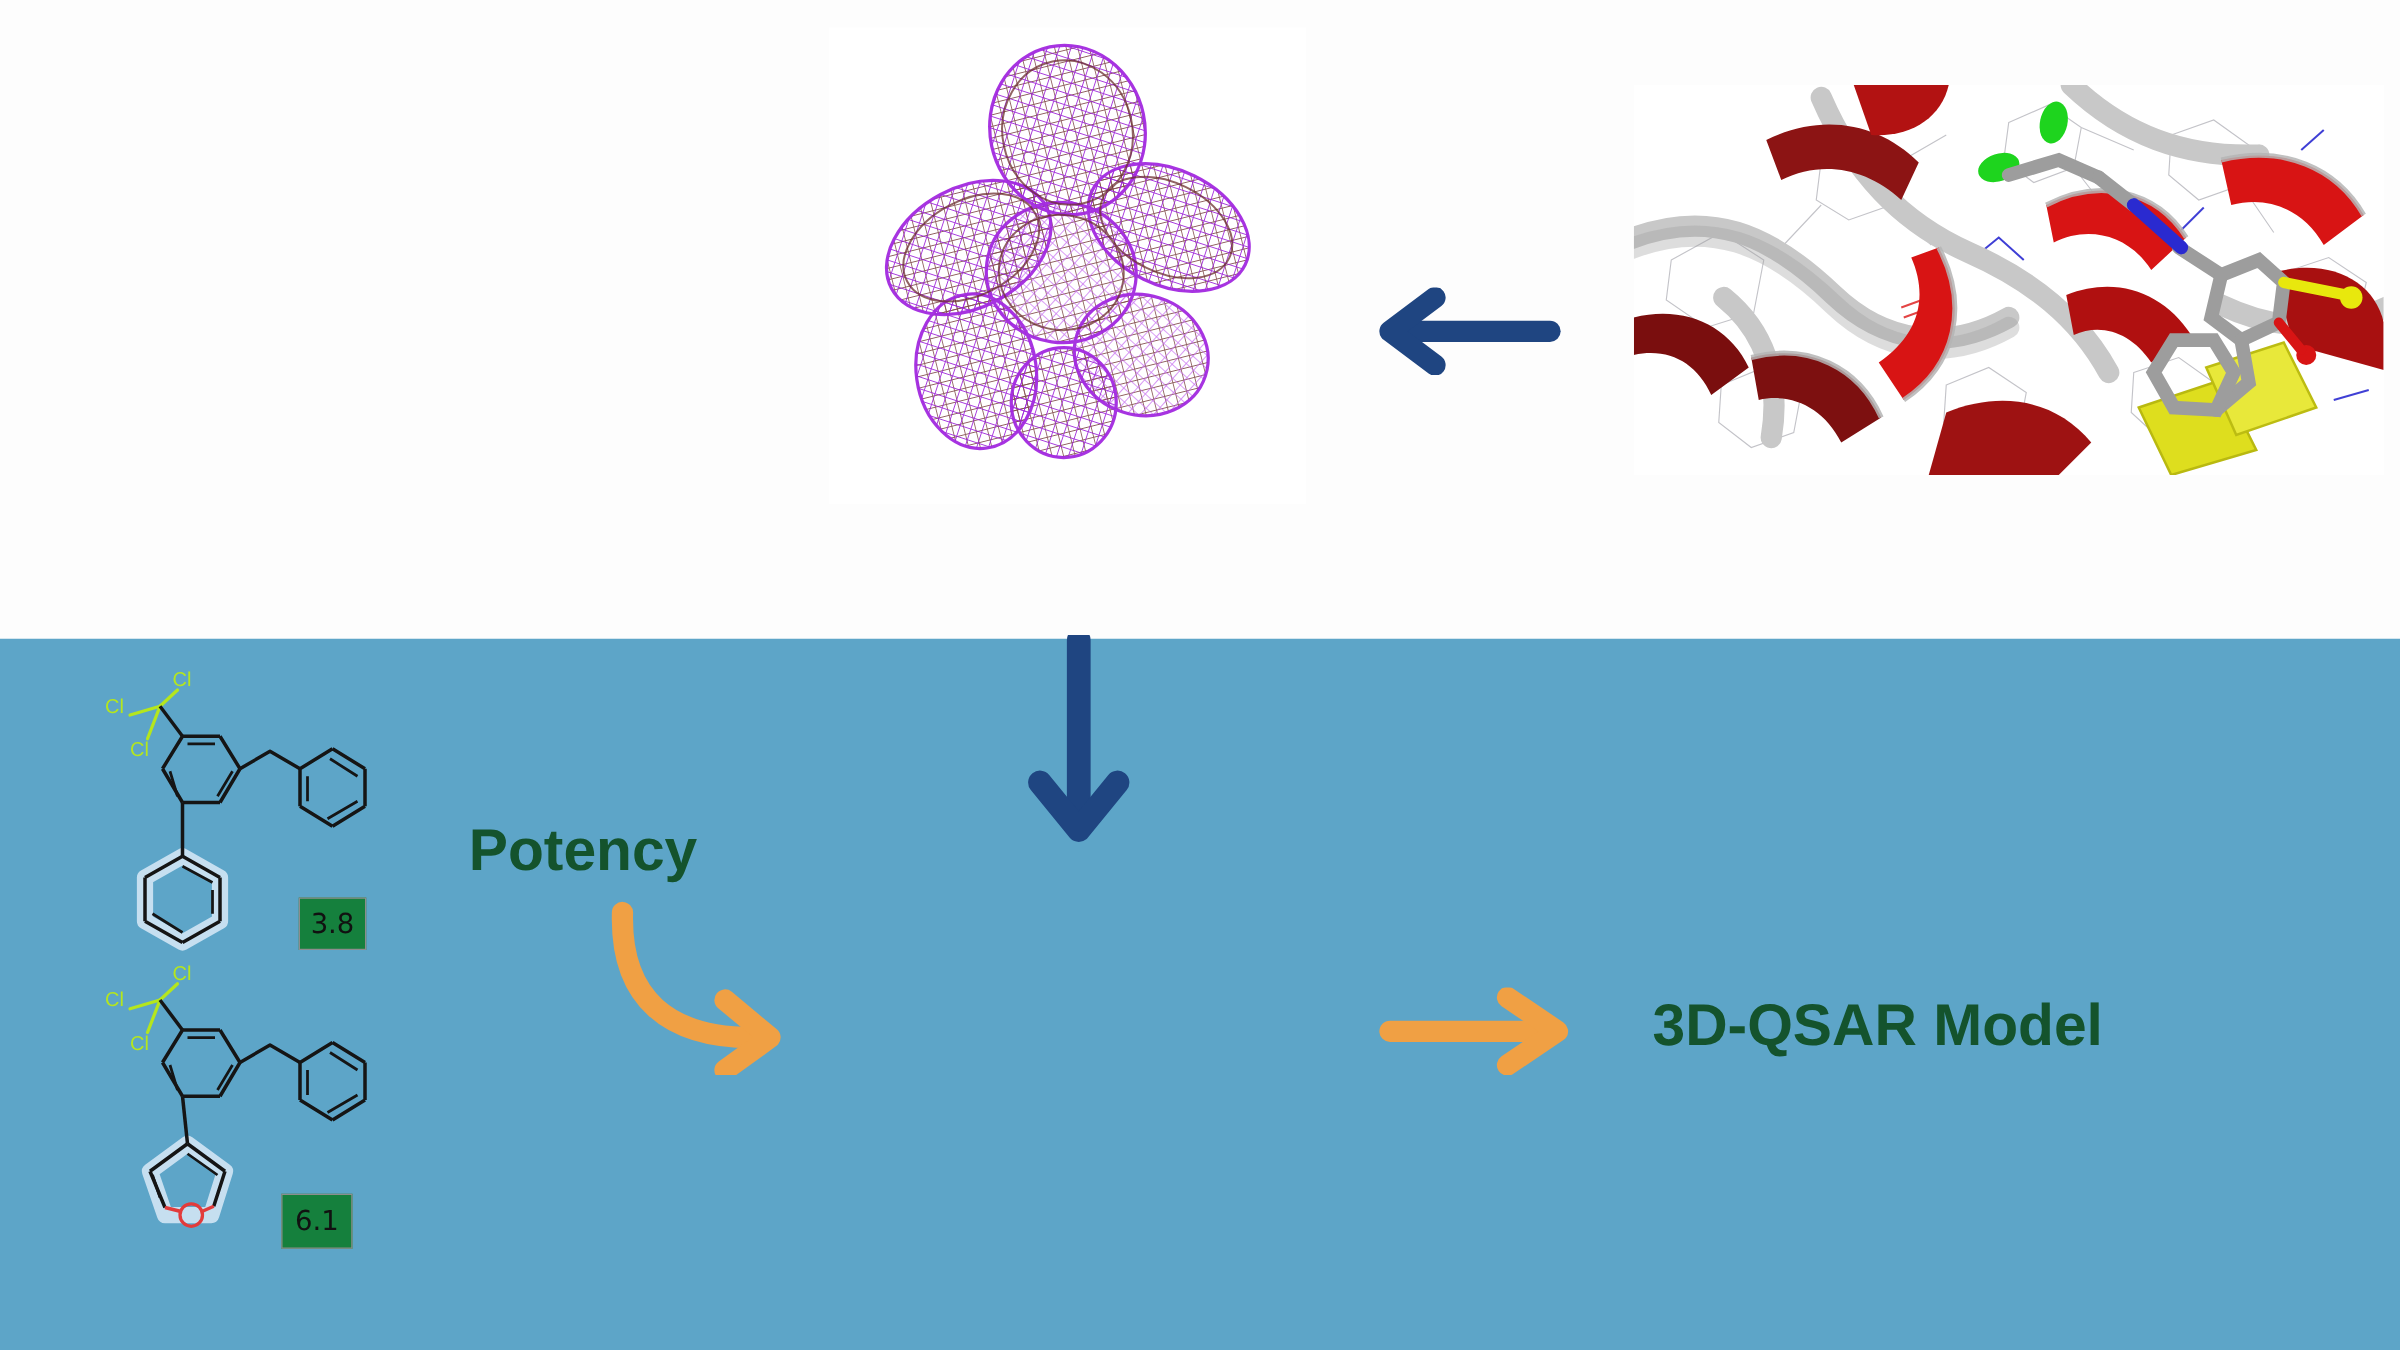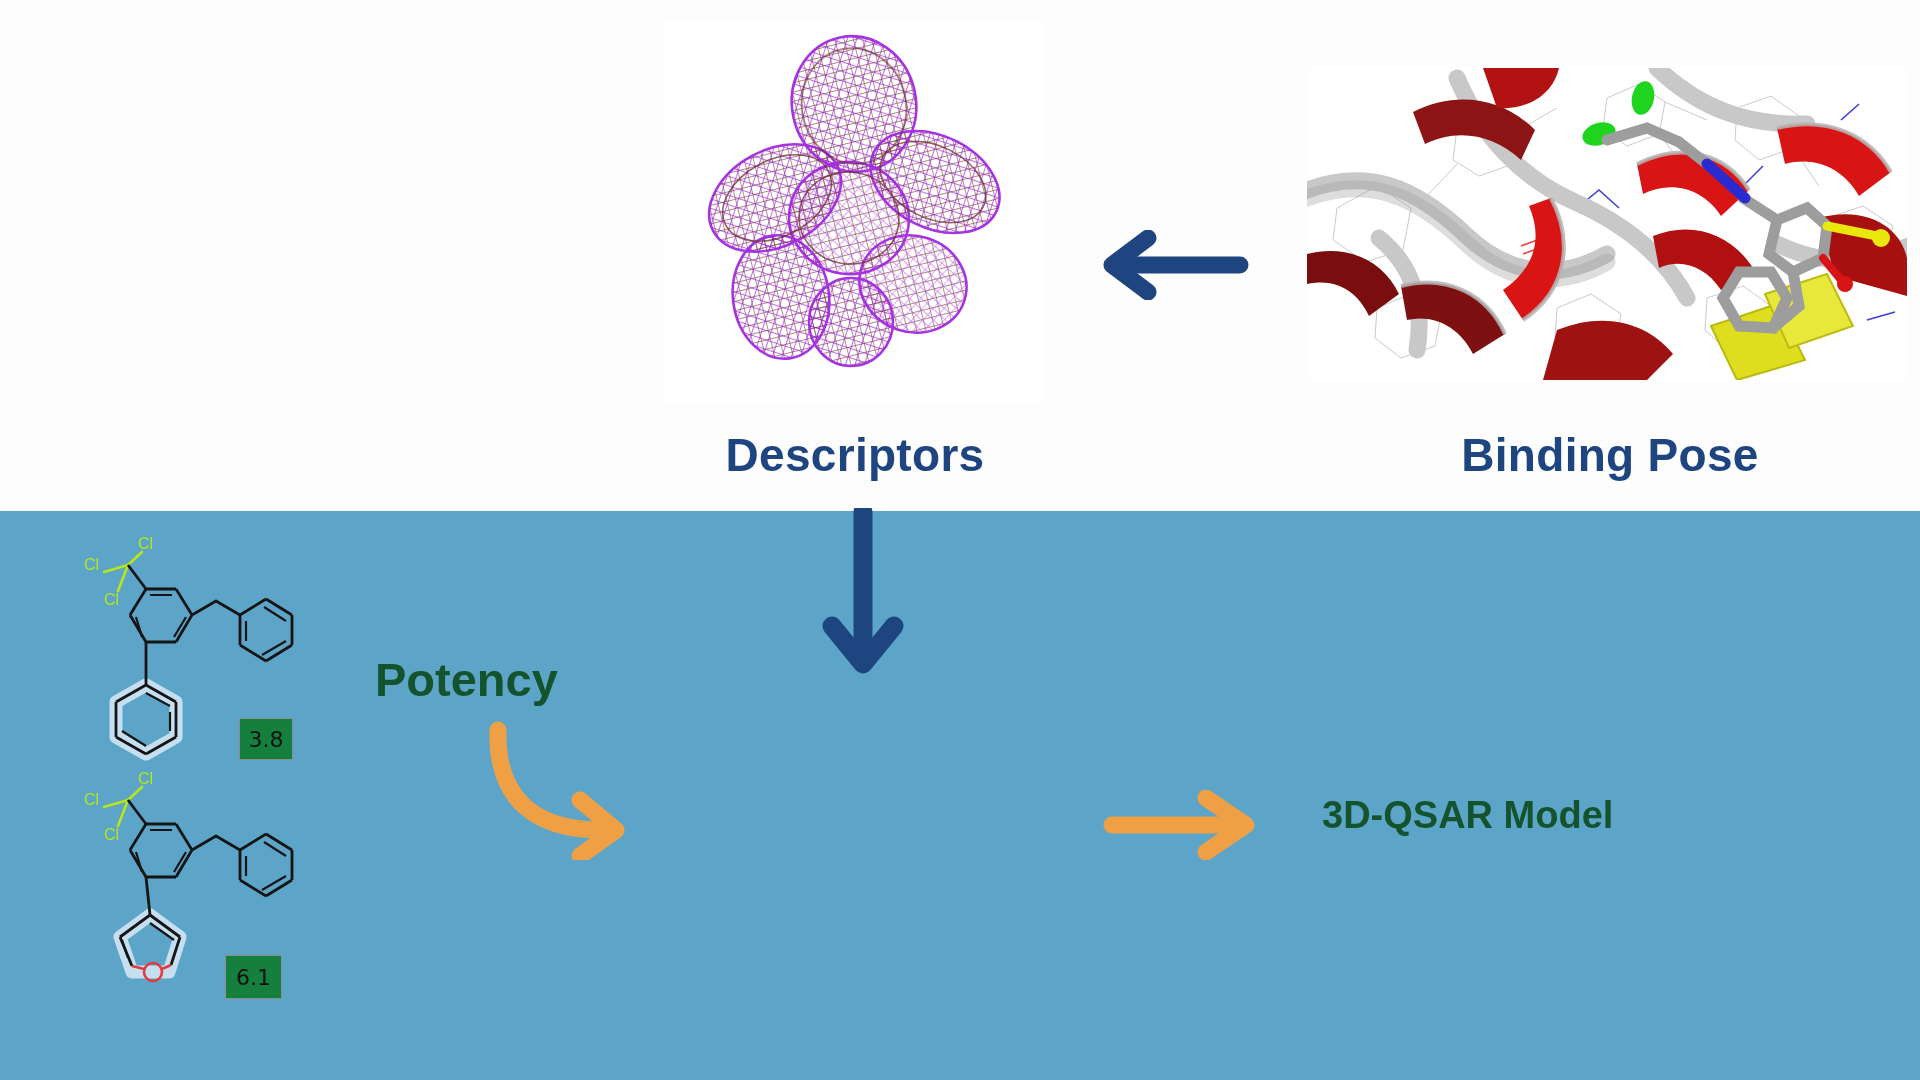--- a/index.html
+++ b/index.html
@@ -46,21 +46,21 @@
   }
   #label-descriptors{left:700px;top:428px;width:310px;text-align:center;}
   #label-binding{left:1430px;top:428px;width:360px;text-align:center;}
 
   .white-label{
     position:absolute;color:#14532d;font-weight:bold;white-space:pre-line;
     line-height:1.12;
   }
   #label-potency{left:375px;top:654px;font-size:47px;}
   #label-ml{left:748px;top:745px;font-size:47px;width:240px;text-align:center;}
-  #label-qsar{left:1322px;top:794px;font-size:38px;white-space:nowrap;}
+  #label-qsar{left:1322px;top:794px;font-size:47px;white-space:nowrap;}
 
   
   .value-box{
     position:absolute;background:#15803d;border:1px solid #8d8d8d;
     color:#111;font-size:22px;
     display:flex;align-items:center;justify-content:center;
     font-family:"DejaVu Sans", sans-serif;
   }
   #value-box-1{left:239px;top:718px;width:52px;height:40px;}
   #value-box-2{left:225px;top:955px;width:55px;height:42px;}
@@ -173,21 +173,20 @@
       </g>
       <g fill="none" stroke="#6d2f2f" stroke-width="1.6" opacity="0.75">
         <ellipse cx="191" cy="84" rx="52" ry="58" transform="rotate(-12 191 84)"></ellipse>
         <ellipse cx="114" cy="176" rx="58" ry="38" transform="rotate(-28 114 176)"></ellipse>
         <ellipse cx="270" cy="160" rx="56" ry="36" transform="rotate(26 270 160)"></ellipse>
         <ellipse cx="186" cy="196" rx="50" ry="46" transform="rotate(8 186 196)"></ellipse>
       </g>
     </svg>
   </div>
 
-  <div class="fig-label" id="label-descriptors">Descriptors</div>
 
   <div class="panel" id="binding-figure">
     <svg width="600" height="312" viewBox="0 0 600 312">
       <rect x="0" y="0" width="600" height="312" fill="#ffffff"></rect>
 
       <g stroke="#b9b9bf" stroke-width="0.9" fill="none" opacity="0.85">
         <path d="M30 140 L70 118 L104 140 L96 182 L58 194 L26 172 Z"></path>
         <path d="M150 60 L182 44 L212 62 L206 96 L172 108 L146 92 Z"></path>
         <path d="M300 30 L332 16 L358 34 L352 66 L320 78 L296 60 Z"></path>
         <path d="M430 40 L464 28 L492 48 L486 80 L452 92 L428 72 Z"></path>
@@ -267,21 +266,20 @@
         </g>
         <path d="M400 96 L438 130" stroke="#2a2ad0" stroke-width="11" fill="none"></path>
         <circle cx="574" cy="170" r="9" fill="#e8e80d"></circle>
         <path d="M520 158 L570 168" stroke="#e8e80d" stroke-width="9" fill="none"></path>
         <circle cx="538" cy="216" r="8" fill="#d81414"></circle>
         <path d="M516 190 L534 212" stroke="#d81414" stroke-width="8" fill="none"></path>
       </g>
     </svg>
   </div>
 
-  <div class="fig-label" id="label-binding">Binding Pose</div>
 
   <div class="abs" style="left:1090px;top:230px;">
     <svg width="160" height="70" viewBox="0 0 160 70">
       <g stroke="#1f4581" stroke-width="17" fill="none" stroke-linecap="round" stroke-linejoin="round">
         <path d="M150 35 L26 35"></path>
         <path d="M58 8 L22 35 L58 62"></path>
       </g>
     </svg>
   </div>
 

